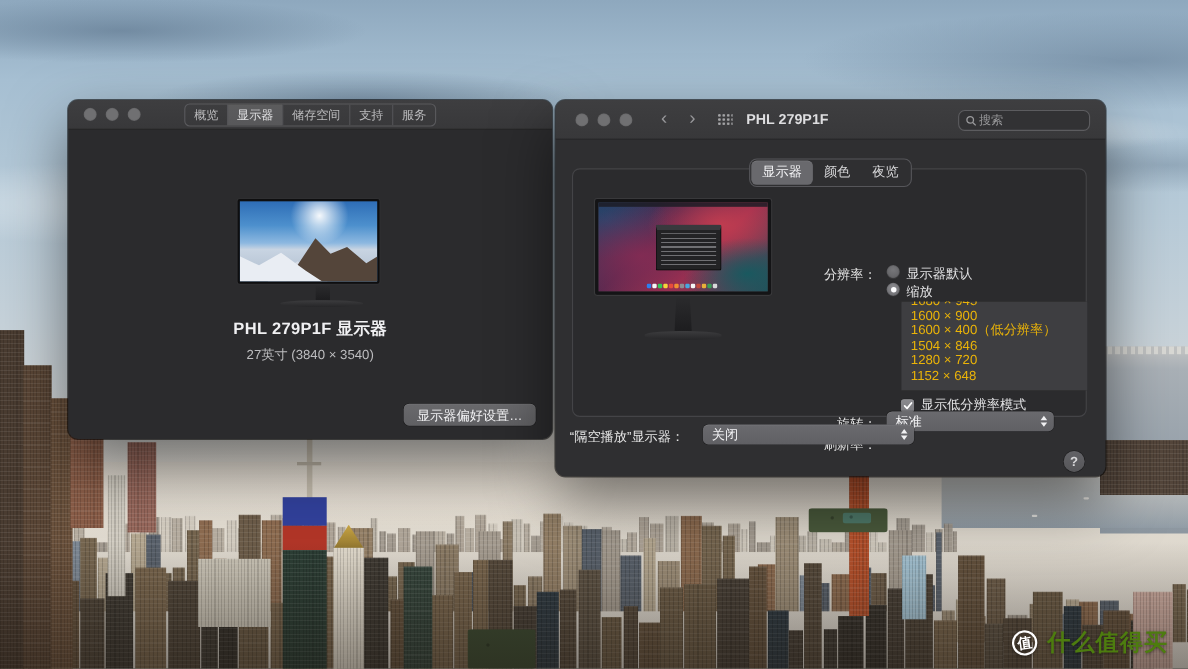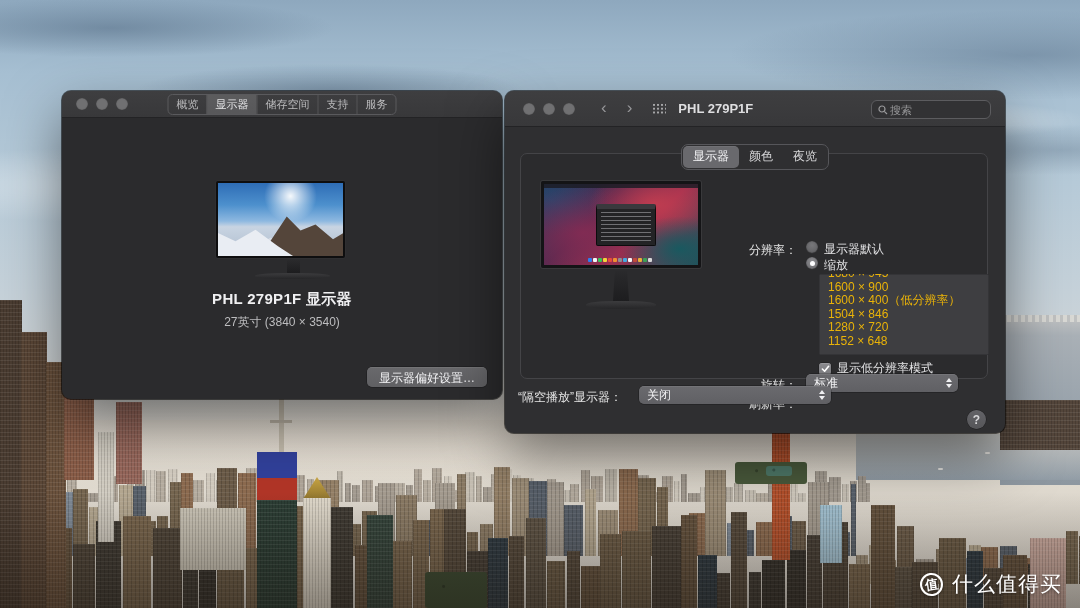--- a/index.html
+++ b/index.html
@@ -156,21 +156,21 @@
   .help-btn{position:absolute;left:462px;top:319px;width:19px;height:19px;border-radius:50%;
     background:linear-gradient(180deg,#636367,#565659);display:flex;align-items:center;justify-content:center;
     font-size:12px;font-weight:bold;color:#d8d8da;box-shadow:0 0 0 .5px rgba(0,0,0,.4);}
 
   
   .watermark{position:absolute;right:18px;bottom:10px;display:flex;align-items:center;gap:9px;z-index:30;}
   .wm-logo{width:23px;height:23px;border:2px solid #fff;border-radius:50%;
     display:flex;align-items:center;justify-content:center;
     font-size:13px;font-weight:bold;color:#fff;transform:rotate(-8deg);
     text-shadow:0 1px 2px rgba(0,0,0,.4);box-shadow:0 1px 3px rgba(0,0,0,.35);}
-  .wm-text{font-size:21px;font-weight:normal;color:#ffffff;letter-spacing:1px;
+  .wm-text{font-size:21px;font-weight:bold;color:#4d7c0f;letter-spacing:1px;
     text-shadow:0 1px 3px rgba(0,0,0,.45);}
 </style>
 </head>
 <body>
 
 <div class="stage">
 
   <div class="sky"></div>
   <div class="water-right"></div>
   <div class="shore-strip"></div>

